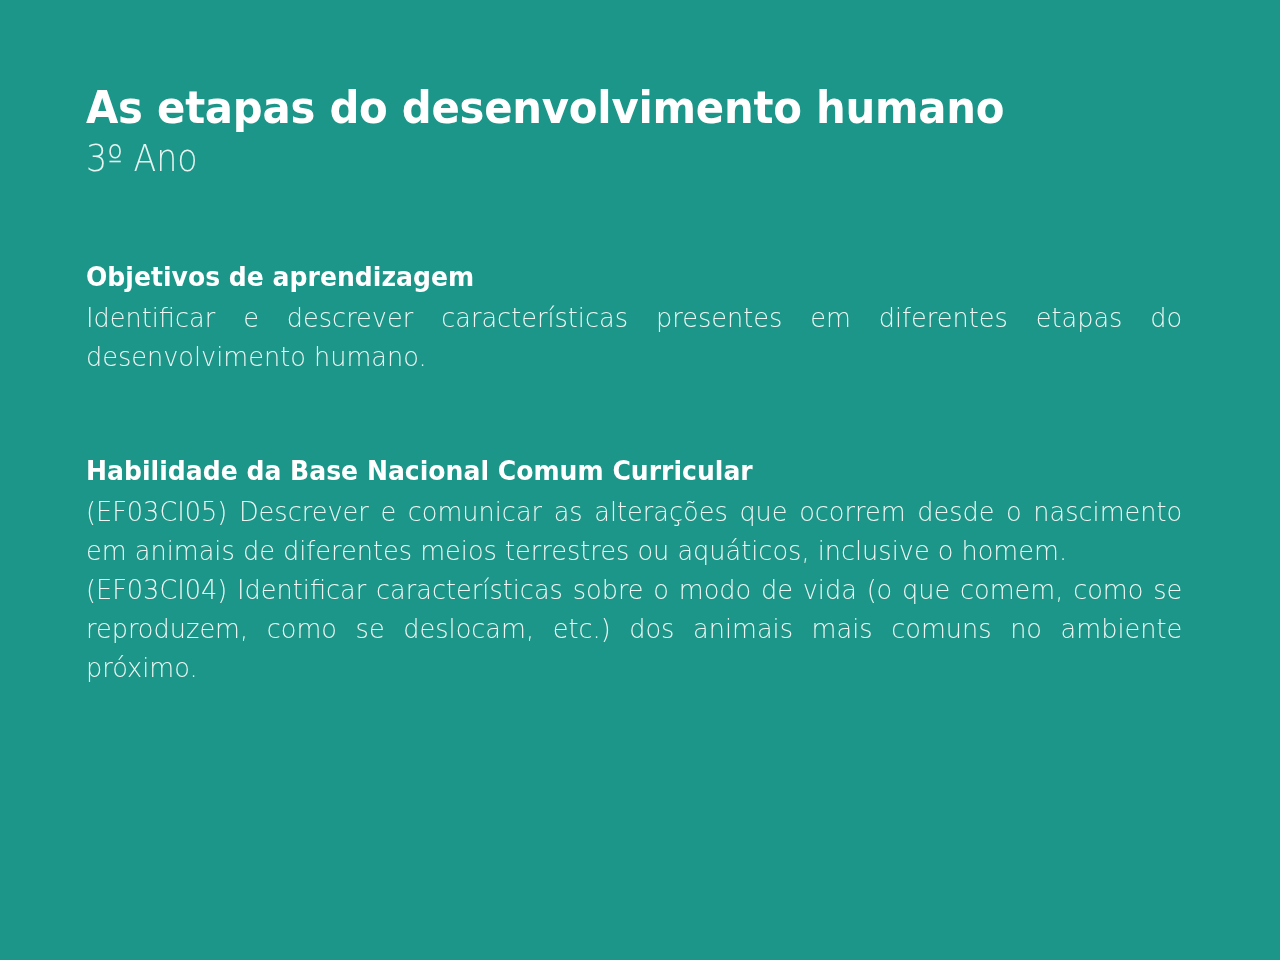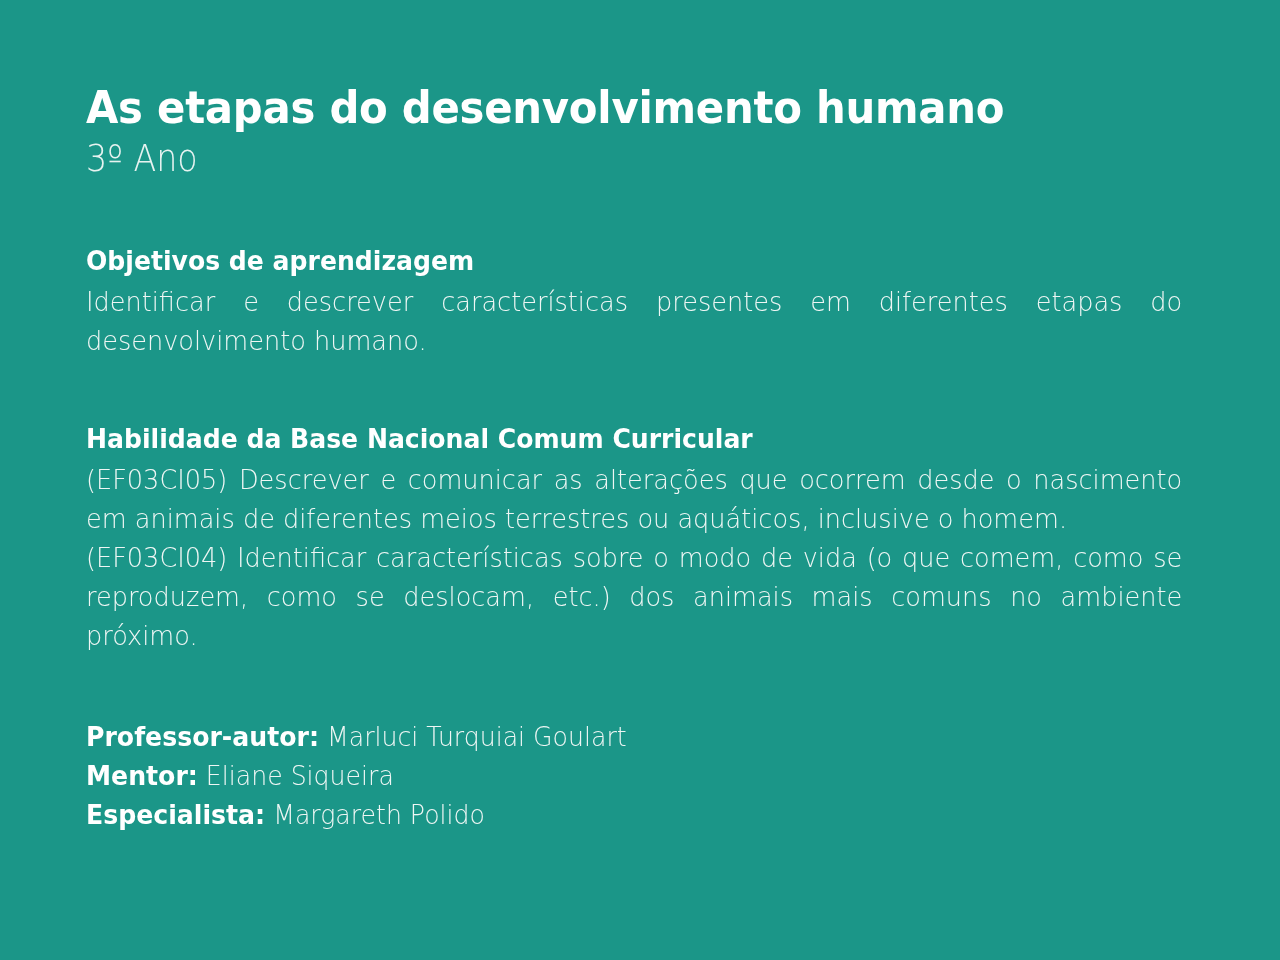--- a/index.html
+++ b/index.html
@@ -53,21 +53,21 @@
     color: #eef6f4;
     transform: scaleX(0.90);
     transform-origin: left center;
     white-space: nowrap;
     margin: 0;
     opacity: 0.97;
   }
 
   
   .section {
-    margin-top: 60px;
+    margin-top: 76px;
   }
   .section.tight {
   }
 
   .section-heading {
     font-family: "DejaVu Sans", sans-serif;
     font-weight: 700;
     font-size: 27px;
     line-height: 38px;
     color: #ffffff;
@@ -132,26 +132,15 @@
       <div class="section-heading">Objetivos de aprendizagem</div>
       <p class="body-text">Identificar e descrever características presentes em diferentes etapas do desenvolvimento humano.</p>
     </div>
 
     <div class="section tight">
       <div class="section-heading">Habilidade da Base Nacional Comum Curricular</div>
       <p class="body-text">(EF03CI05) Descrever e comunicar as alterações que ocorrem desde o nascimento em animais de diferentes meios terrestres ou aquáticos, inclusive o homem.</p>
       <p class="body-text">(EF03CI04) Identificar características sobre o modo de vida (o que comem, como se reproduzem, como se deslocam, etc.) dos animais mais comuns no ambiente próximo.</p>
     </div>
 
-    <div class="credits">
-      <div class="credit-line">
-        <span class="credit-label">Professor-autor:</span><span class="credit-value"> Marluci Turquiai Goulart</span>
-      </div>
-      <div class="credit-line">
-        <span class="credit-label">Mentor:</span><span class="credit-value"> Eliane Siqueira</span>
-      </div>
-      <div class="credit-line">
-        <span class="credit-label">Especialista:</span><span class="credit-value"> Margareth Polido</span>
-      </div>
-    </div>
 
   </div>
 </div>
 
 </body></html>

